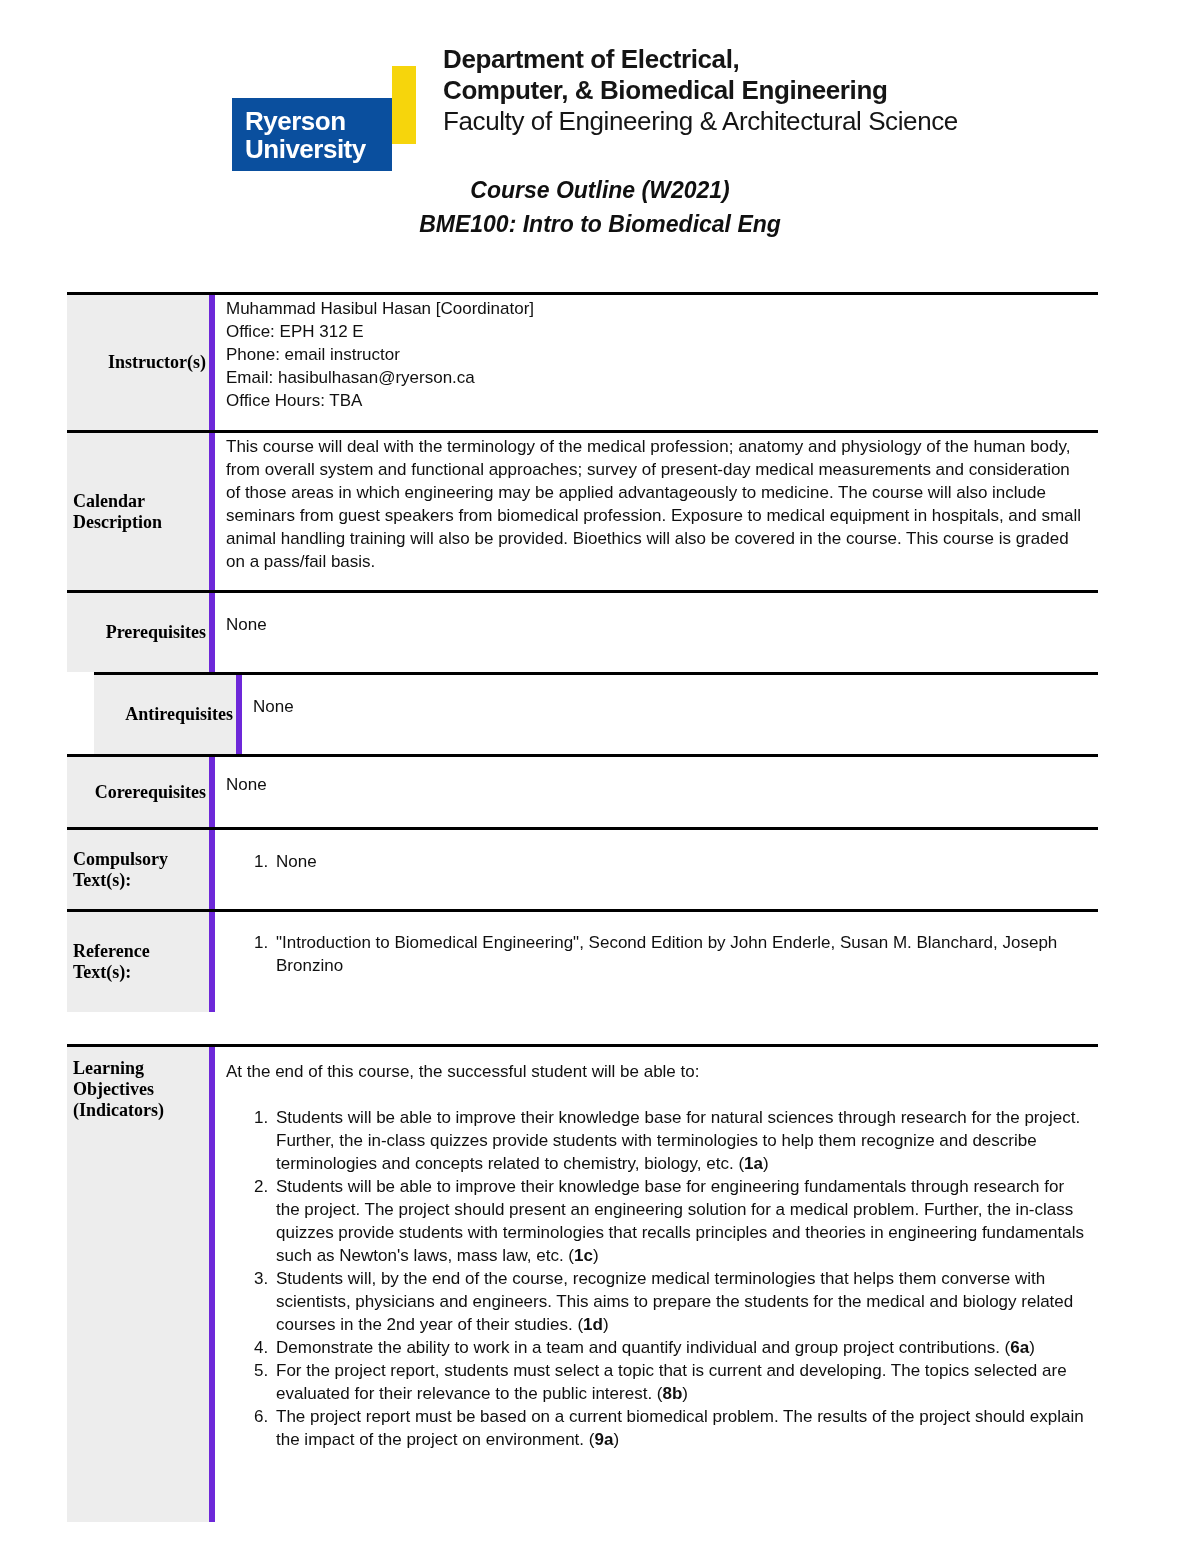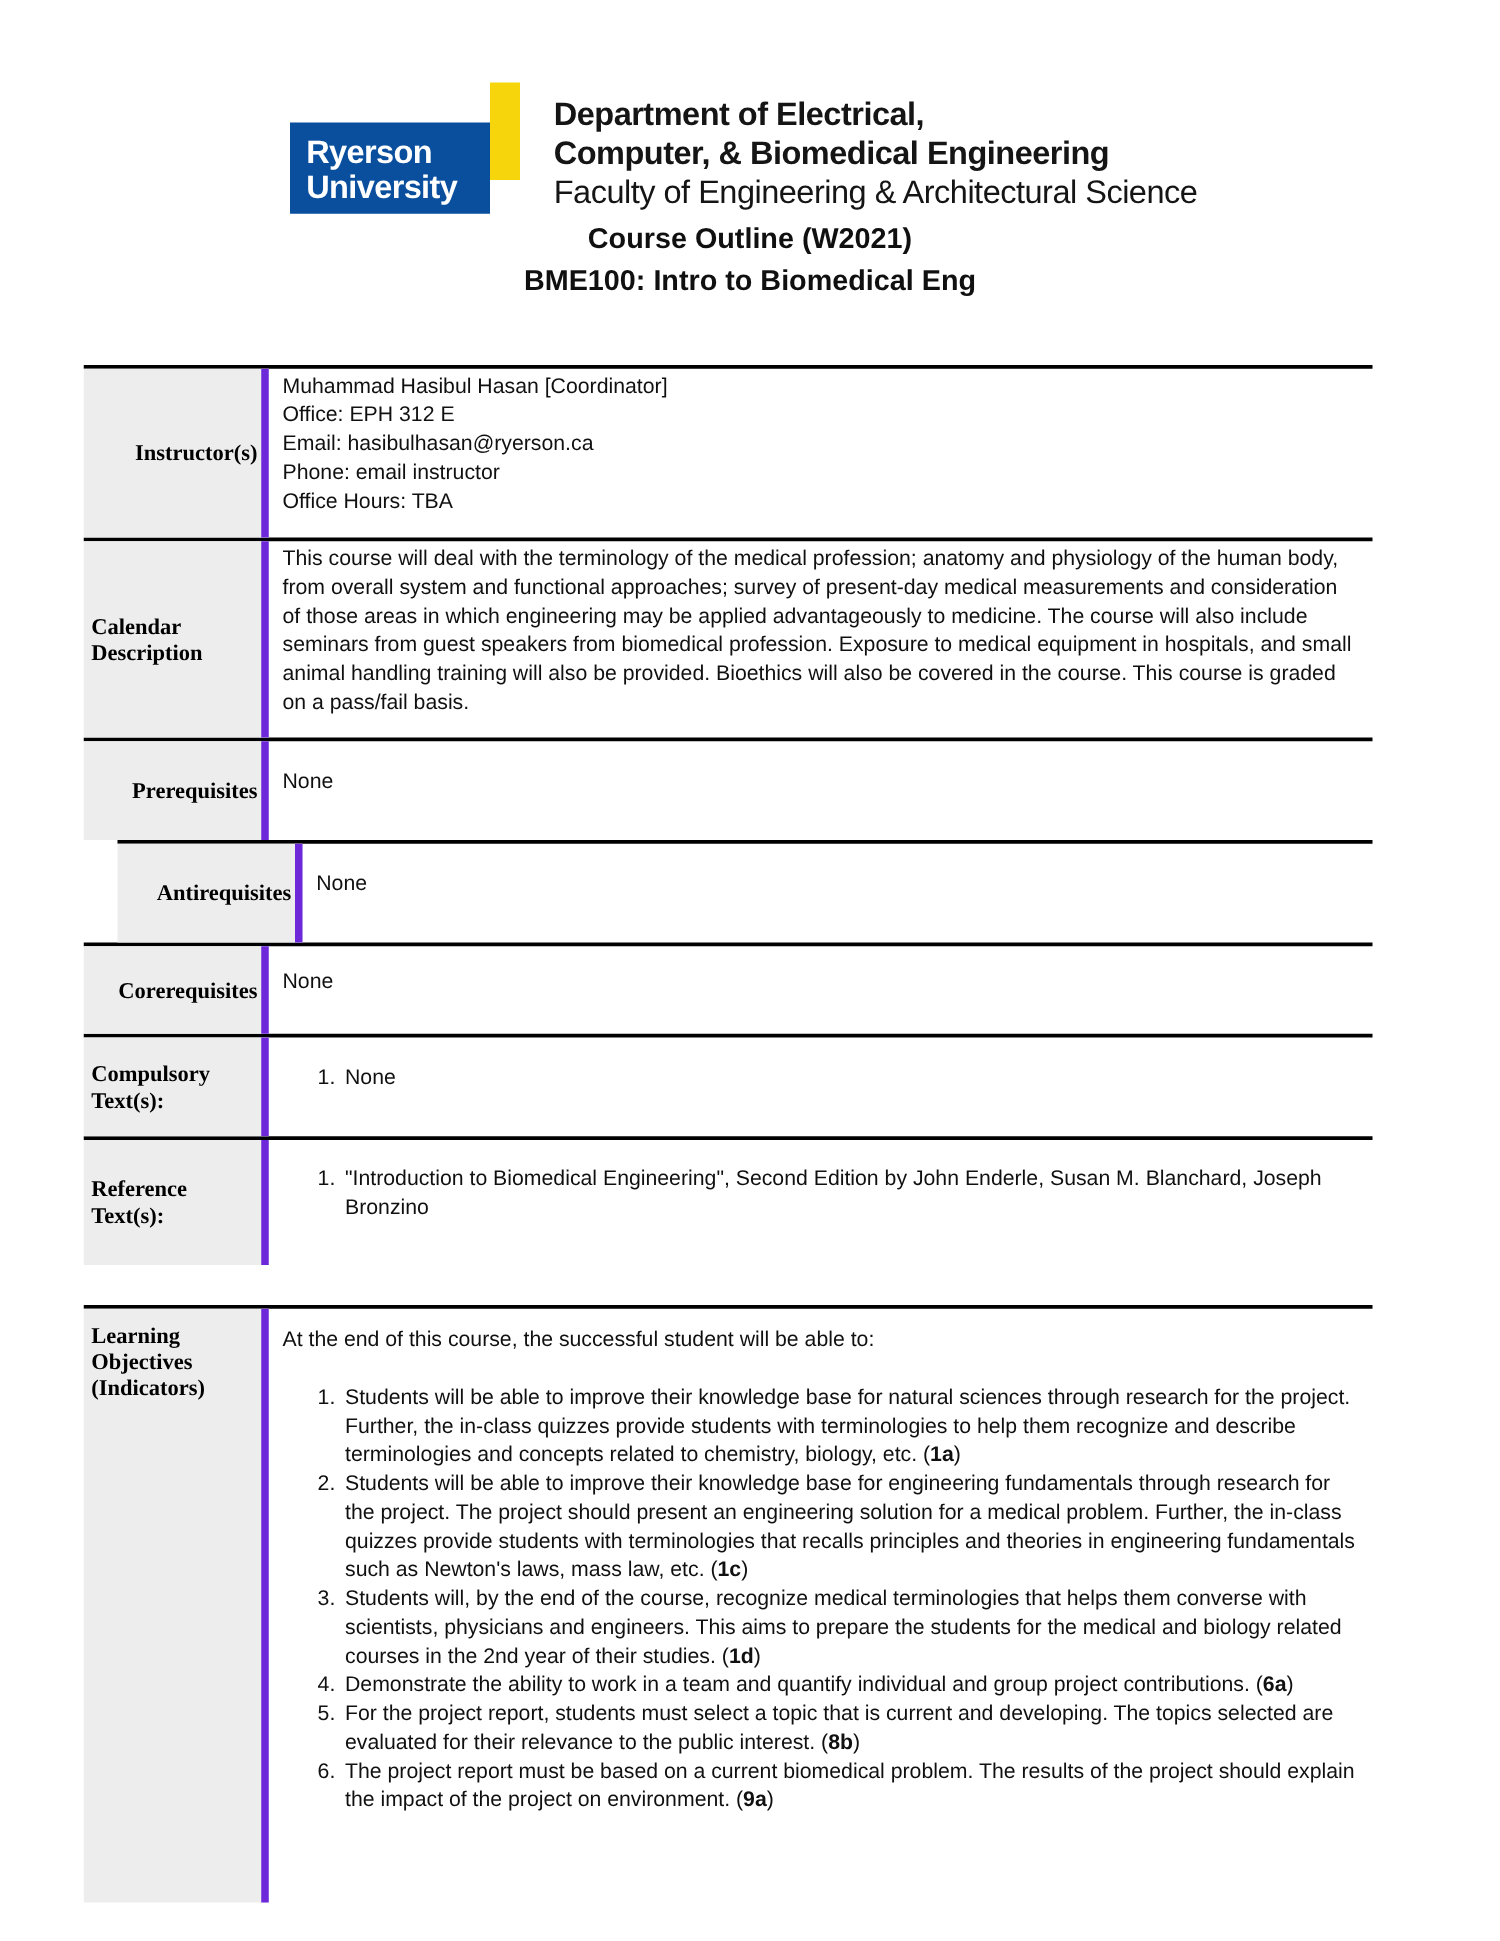--- a/index.html
+++ b/index.html
@@ -8,24 +8,24 @@
     font-family:"Liberation Sans", sans-serif;color:#101010;
     -webkit-font-smoothing:antialiased;
   }
   
   .logo-blue{
     position:absolute;left:232px;top:98px;width:160px;height:73px;
     box-sizing:border-box;padding:9px 0 0 13px;
     color:#fff;font-weight:bold;font-size:26px;line-height:28px;letter-spacing:-0.5px;
   }
   .logo-yellow{position:absolute;left:392px;top:66px;width:24px;height:78px;}
-  .dept{position:absolute;left:443px;top:76px;font-size:26px;line-height:31px;letter-spacing:-0.4px;color:#151515;}
+  .dept{position:absolute;left:443px;top:44px;font-size:26px;line-height:31px;letter-spacing:-0.4px;color:#151515;}
   .dept .bold-line{font-weight:bold;}
   
-  .doc-title{position:absolute;left:0;width:1200px;text-align:center;font-weight:bold;font-size:23px;}
+  .doc-title{position:absolute;left:0;width:1200px;text-align:center;font-weight:bold;font-size:23px;font-style:italic;}
   .title-1{top:177px;}
   .title-2{top:211px;}
   
   .outline-table{position:absolute;left:67px;top:292px;width:1031px;}
   .row{display:flex;border-top:3px solid #000;box-sizing:border-box;}
   .label-cell{
     width:148px;min-width:148px;box-sizing:border-box;
     background:#ededed;border-right:6px solid #6d28d9;
     display:flex;align-items:center;justify-content:flex-end;
     padding:0 3px 0 6px;
@@ -70,22 +70,22 @@
 <div class="doc-title title-1">Course Outline (W2021)</div>
 <div class="doc-title title-2">BME100: Intro to Biomedical Eng</div>
 
 <div class="outline-table">
 
   <div class="row r-instructor">
     <div class="label-cell">Instructor(s)</div>
     <div class="content-cell">
       <div>Muhammad Hasibul Hasan [Coordinator]</div>
       <div>Office: EPH 312 E</div>
+      <div>Phone: email instructor</div>
       <div>Email: hasibulhasan@ryerson.ca</div>
-      <div>Phone: email instructor</div>
       <div>Office Hours: TBA</div>
     </div>
   </div>
 
   <div class="row r-calendar">
     <div class="label-cell">Calendar Description</div>
     <div class="content-cell">
       <div>This course will deal with the terminology of the medical profession; anatomy and physiology of the human body, from overall system and functional approaches; survey of present-day medical measurements and consideration of those areas in which engineering may be applied advantageously to medicine. The course will also include seminars from guest speakers from biomedical profession. Exposure to medical equipment in hospitals, and small animal handling training will also be provided. Bioethics will also be covered in the course. This course is graded on a pass/fail basis.</div>
     </div>
   </div>

